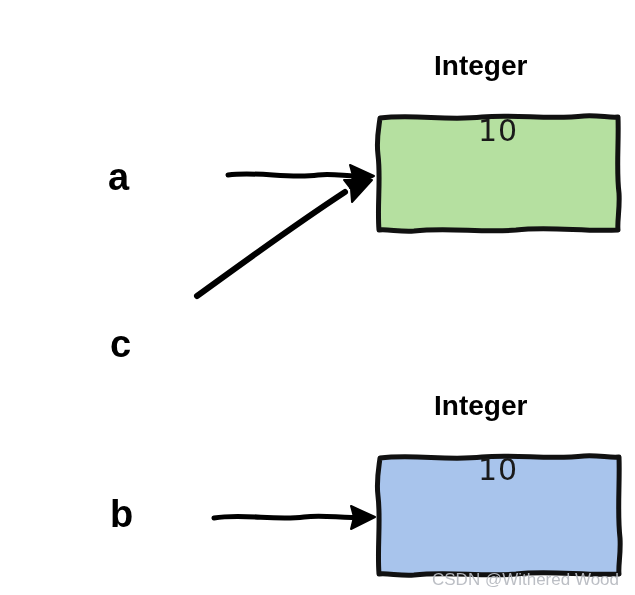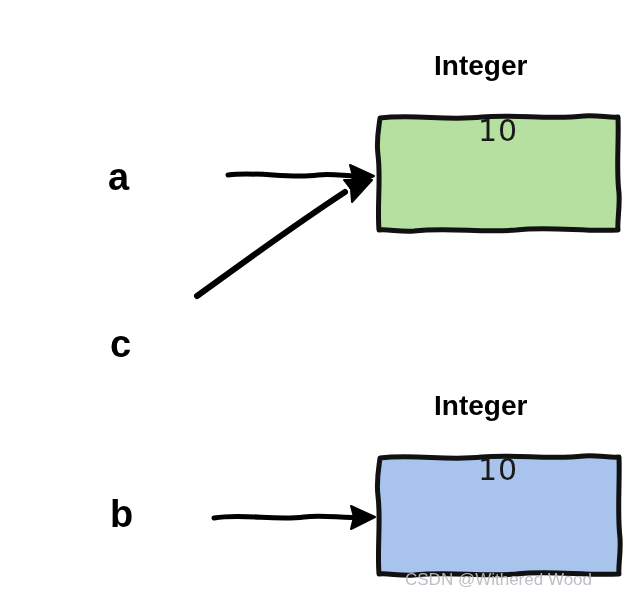--- a/index.html
+++ b/index.html
@@ -120,15 +120,15 @@
       <path d="M 197,296 C 240,265 290,228 345,192" fill="none" stroke="#000000" stroke-width="6" stroke-linecap="round"></path>
       <path d="M 372,180 L 344,180 L 351,189 L 352,202 Z" fill="#000000" stroke="#000000" stroke-width="2" stroke-linejoin="round"></path>
     </g>
 
     <g>
       <path d="M 214,518 C 244,513 274,521 304,517 C 324,514 344,519 360,517" fill="none" stroke="#000000" stroke-width="5" stroke-linecap="round"></path>
       <path d="M 375,517 L 351,506 L 354,517 L 351,529 Z" fill="#000000" stroke="#000000" stroke-width="2" stroke-linejoin="round"></path>
     </g>
   </svg>
 
-  <div class="watermark" id="watermark" style="left: 405px; top: 570px; color: rgb(185, 188, 194);">CSDN @Withered Wood</div>
+  <div class="watermark" id="watermark" style="left: 432px; top: 570px; color: rgb(185, 188, 194);">CSDN @Withered Wood</div>
 
 </div>
 
 </body></html>

